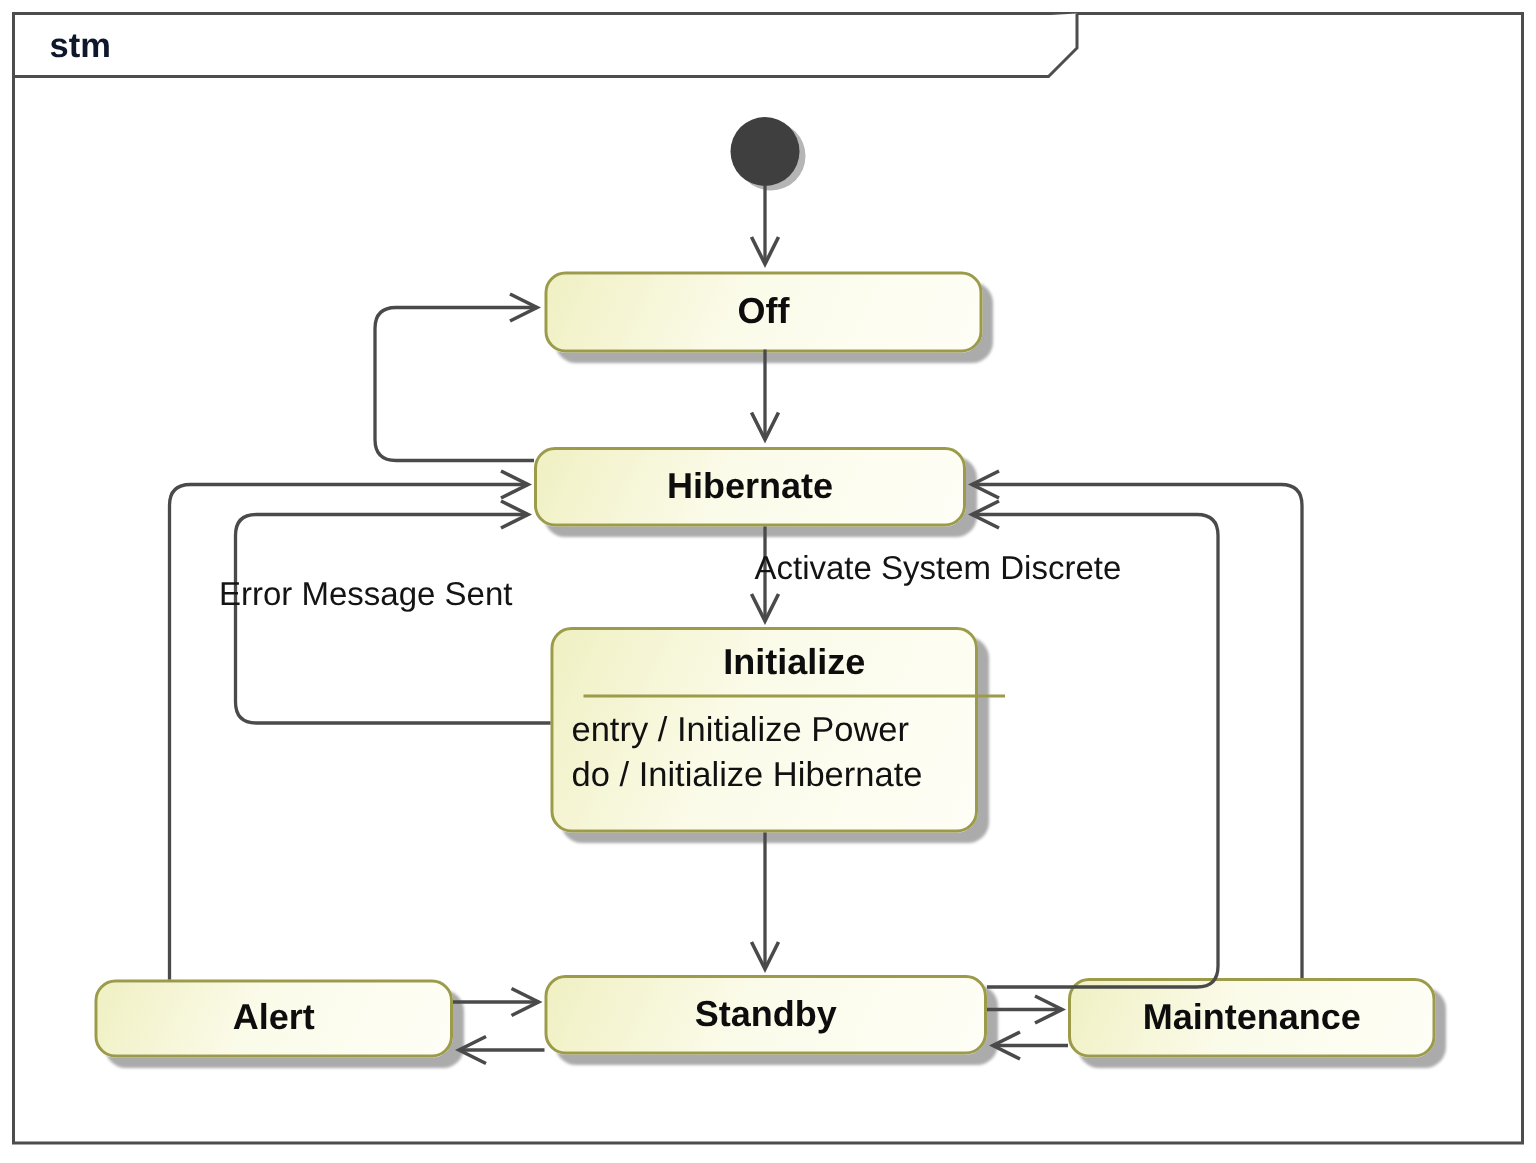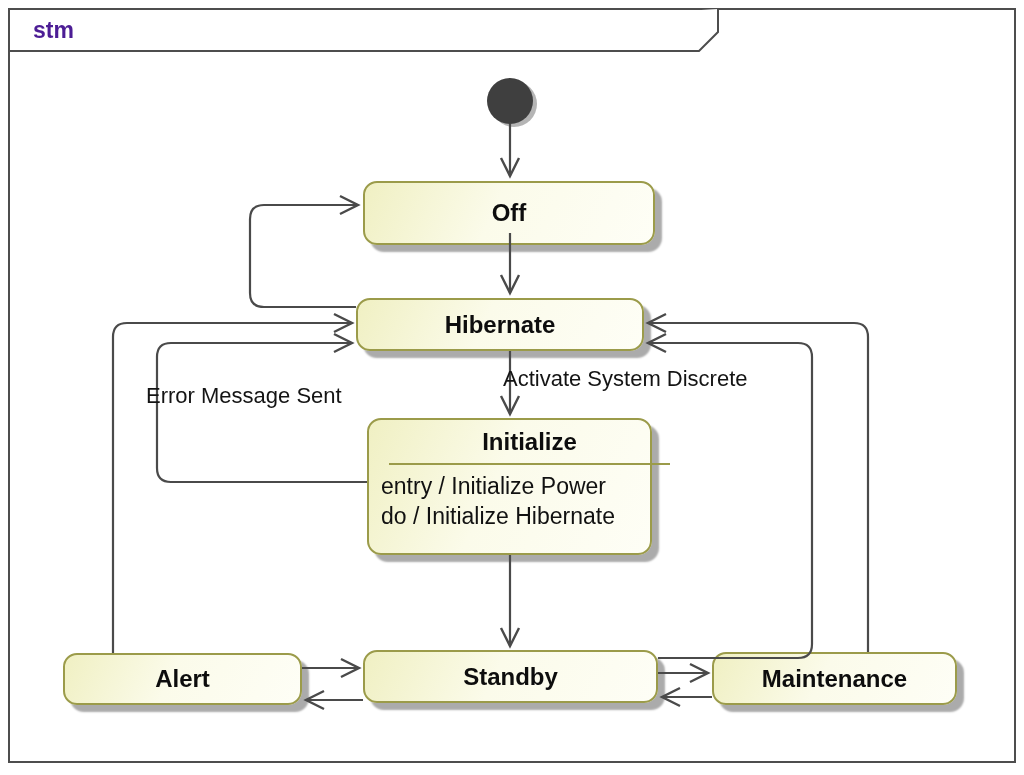--- a/index.html
+++ b/index.html
@@ -24,21 +24,21 @@
   }
   .compartment-body{
     padding:6px 0 0 12px;font-size:23px;color:#111;line-height:30px;
   }
   .edge-label{
     position:absolute;z-index:3;font-size:22px;color:#141414;white-space:nowrap;
   }
   #frame-title{
     position:absolute;left:9px;top:9px;width:709px;height:42px;z-index:4;
     display:flex;align-items:center;padding-left:24px;box-sizing:border-box;
-    font-size:23px;color:#4c1d95;white-space:nowrap;
+    font-size:23px;color:#0f172a;white-space:nowrap;
   }
   #frame-title .kw{font-weight:bold;margin-right:9px;}
 </style>
 </head>
 <body>
 
 <div id="stage">
 
   <svg id="wires" viewBox="0 0 1024 775" xmlns="http://www.w3.org/2000/svg">
     <defs>
@@ -67,21 +67,21 @@
       <path d="M 363,700 L 306,700" marker-end="url(#vhead)"></path>
       <path d="M 658,673 L 708,673" marker-end="url(#vhead)"></path>
       <path d="M 712,697 L 662,697" marker-end="url(#vhead)"></path>
     </g>
   </svg>
 
   <div id="frame-title">
     <span class="kw">stm</span>
   </div>
 
-  <div class="state simple" style="left:363px;top:181px;width:292px;height:64px;">
+  <div class="state simple" style="left:363px;top:181px;width:292px;height:54px;">
     <div class="name">Off</div>
   </div>
 
   <div class="state simple" style="left:356px;top:298px;width:288px;height:53px;">
     <div class="name">Hibernate</div>
   </div>
 
   <div class="state" style="left:367px;top:418px;width:285px;height:137px;">
     <div class="name compartment-title">Initialize</div>
     <div class="compartment-body">

